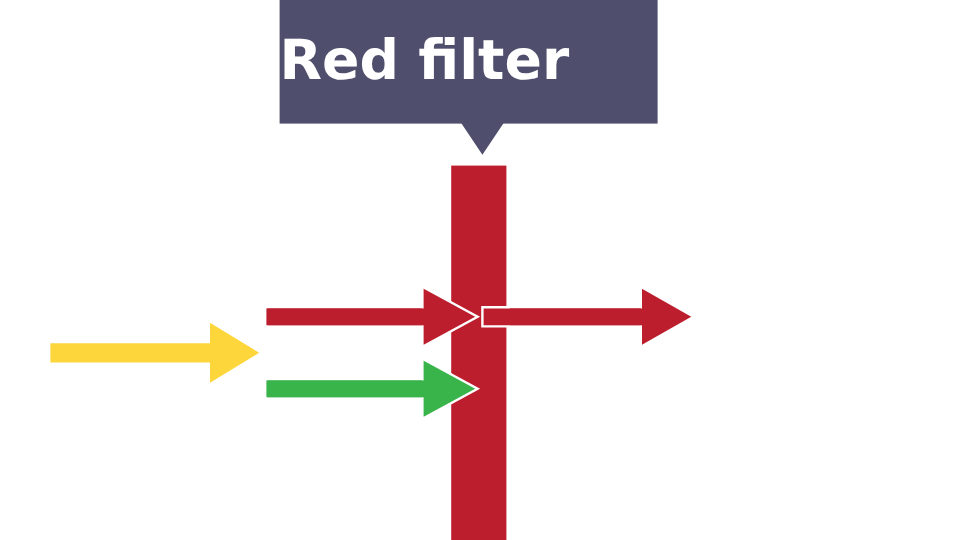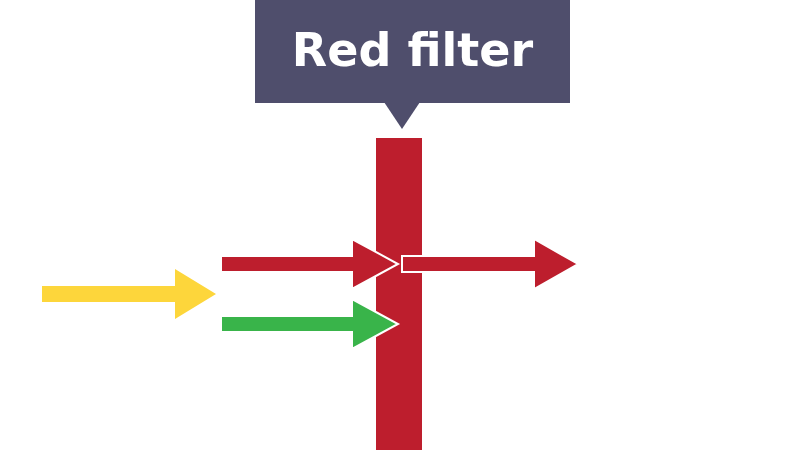--- a/index.html
+++ b/index.html
@@ -1,20 +1,20 @@
 <!DOCTYPE html>
 <html><head>
   <meta charset="utf-8">
   <style>
     html, body { margin: 0; padding: 0; background: #ffffff; }
     body { width: 800px; height: 450px; position: relative; overflow: hidden; font-family: "DejaVu Sans", sans-serif; }
     .callout {
-      position: absolute; left: 255px; top: 0; width: 315px; height: 103px;
+      position: absolute; left: 233px; top: 0; width: 315px; height: 103px;
       background: #4f4e6c; box-sizing: border-box;
-      display: flex; align-items: center; justify-content: center;
+      display: flex; align-items: center; justify-content: flex-start;
     }
     .callout-title {
       color: #ffffff; font-weight: bold; font-size: 46px; letter-spacing: 0px;
       font-family: "DejaVu Sans", sans-serif;
       margin-top: -4px;
     }
     svg.diagram { position: absolute; left: 0; top: 0; }
   </style>
 </head>
 <body>

